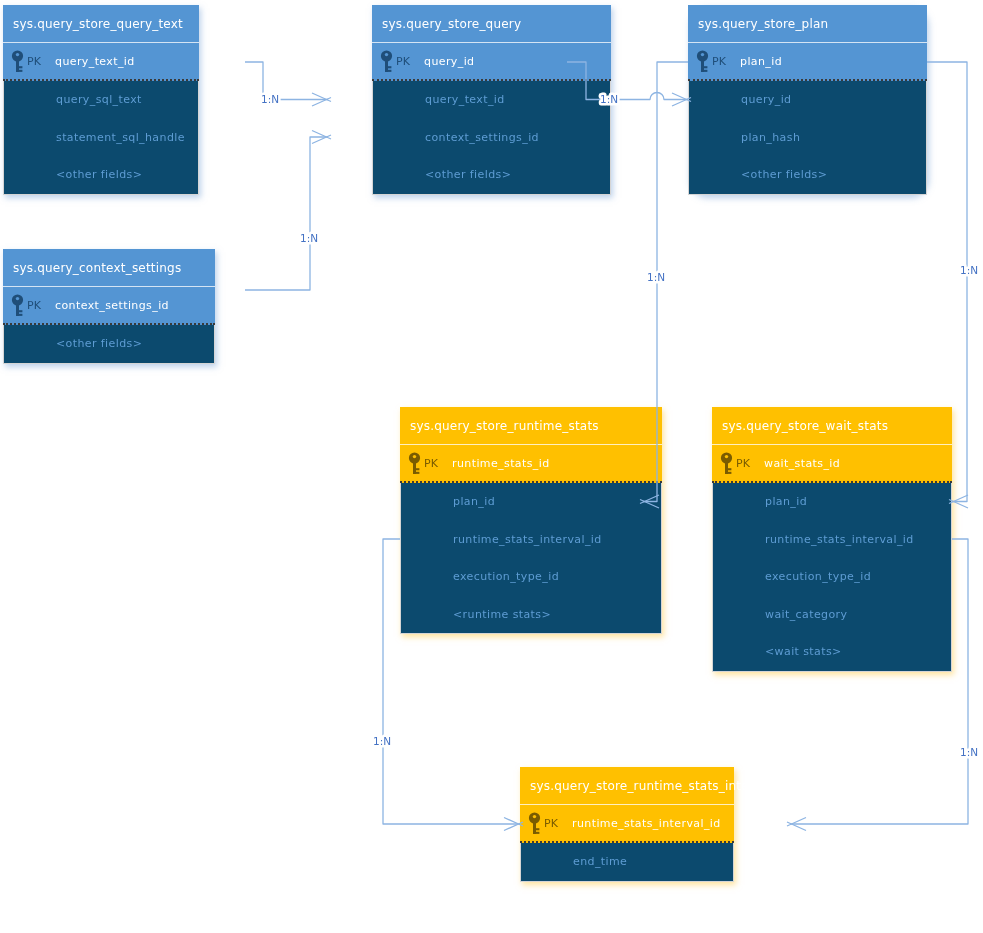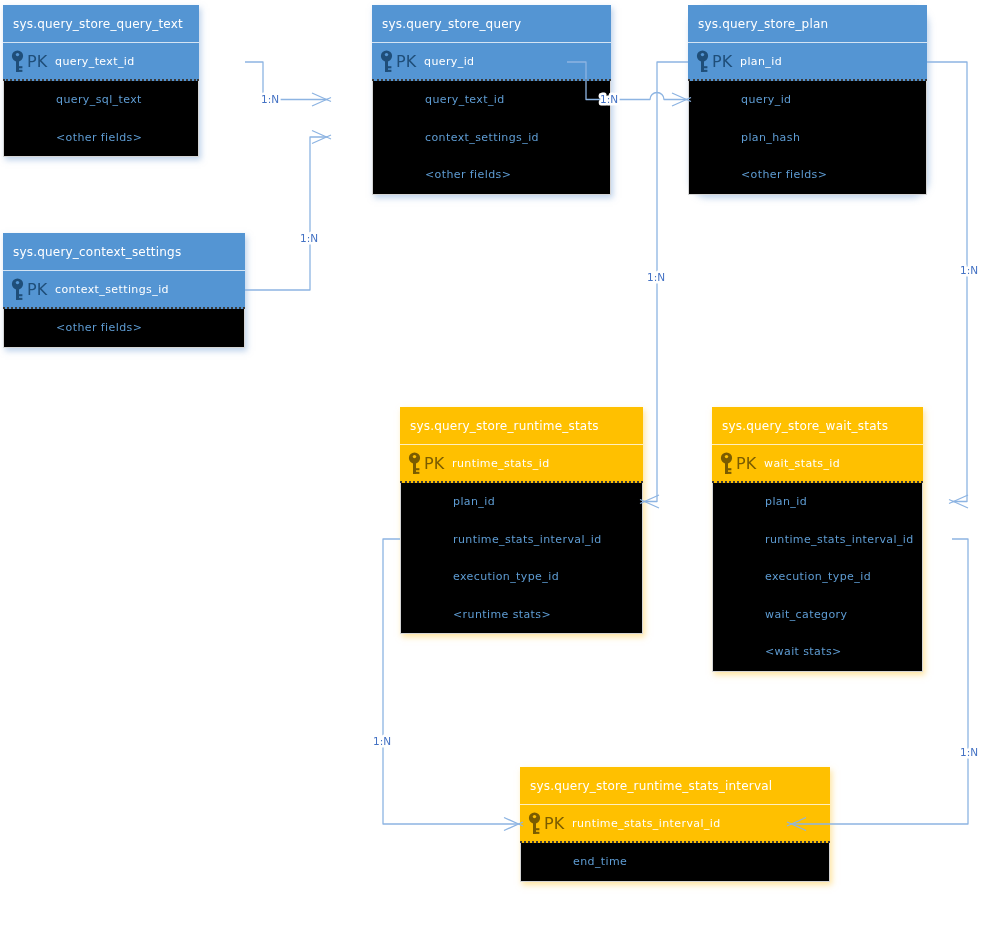--- a/index.html
+++ b/index.html
@@ -18,25 +18,25 @@
   .t-title{color:#ffffff;font-size:12px;letter-spacing:.2px;white-space:nowrap;}
 
   .t-pkrow{height:38px;position:relative;box-sizing:border-box;
     border-bottom:2px dotted #3a3a3a;}
   .blue  .t-pkrow{background:#5495D3;}
   .orange .t-pkrow{background:#FFC000;}
   .blue  {--keycolor:#1F4E79;--hole:#5495D3;}
   .orange{--keycolor:#7A5C00;--hole:#FFC000;}
   .keyicon{position:absolute;left:8px;top:7px;width:14px;height:24px;color:var(--keycolor);}
   .pklabel{position:absolute;left:24px;top:50%;transform:translateY(-50%);
-    font-size:16px;color:var(--keycolor);}
+    font-size:11px;color:var(--keycolor);}
   .pkfield{position:absolute;left:52px;top:50%;transform:translateY(-50%);
     font-size:11px;letter-spacing:.4px;color:#ffffff;white-space:nowrap;}
 
-  .t-body{background:#000000;border:1px solid #D5D5D5;border-top:none;box-sizing:border-box;}
+  .t-body{background:#0c4a6e;border:1px solid #D5D5D5;border-top:none;box-sizing:border-box;}
   .t-row{height:37.5px;display:flex;align-items:center;padding-left:52px;box-sizing:border-box;}
   .t-row span{font-size:11px;letter-spacing:.4px;color:#5E9CD3;white-space:nowrap;}
 
   svg.wires{position:absolute;left:0;top:0;z-index:2;pointer-events:none;}
   svg.wires text{font-family:"DejaVu Sans","Liberation Sans",sans-serif;font-size:10.5px;}
 </style>
 </head>
 <body>
 
 <div class="canvas" id="canvas">
@@ -53,20 +53,23 @@
             <rect x="8" y="19.8" width="3.4" height="2.1" fill="currentColor"></rect>
           </svg></span>
         <span class="pklabel">PK</span>
         <span class="pkfield">query_text_id</span>
       </div>
       <div class="t-body">
         <div class="t-row">
           <span>query_sql_text</span>
         </div>
         <div class="t-row">
+          <span>statement_sql_handle</span>
+        </div>
+        <div class="t-row">
           <span>&lt;other fields&gt;</span>
         </div>
       </div>
     </div>
     <div class="etable blue" style="left: 328px; top: 5px; width: 239px; margin-left: 44px;">
       <div class="t-header">
         <span class="t-title">sys.query_store_query</span>
       </div>
       <div class="t-pkrow">
         <span class="keyicon"><svg width="14" height="24" viewBox="0 0 14 24">
@@ -111,42 +114,42 @@
           <span>query_id</span>
         </div>
         <div class="t-row">
           <span>plan_hash</span>
         </div>
         <div class="t-row">
           <span>&lt;other fields&gt;</span>
         </div>
       </div>
     </div>
-    <div class="etable blue" style="left: 3px; top: 233px; width: 242px;">
+    <div class="etable blue" style="left: 3px; top: 249px; width: 212px;">
       <div class="t-header">
         <span class="t-title">sys.query_context_settings</span>
       </div>
       <div class="t-pkrow">
         <span class="keyicon"><svg width="14" height="24" viewBox="0 0 14 24">
             <circle cx="6.5" cy="6" r="5.6" fill="currentColor"></circle>
             <circle cx="6.5" cy="4.6" r="1.7" fill="var(--hole)"></circle>
             <rect x="5" y="10" width="3" height="12" fill="currentColor"></rect>
             <rect x="8" y="16.2" width="3.4" height="2.1" fill="currentColor"></rect>
             <rect x="8" y="19.8" width="3.4" height="2.1" fill="currentColor"></rect>
           </svg></span>
         <span class="pklabel">PK</span>
         <span class="pkfield">context_settings_id</span>
       </div>
       <div class="t-body">
         <div class="t-row">
           <span>&lt;other fields&gt;</span>
         </div>
       </div>
     </div>
-    <div class="etable orange" style="left: 400px; top: 407px; width: 243px;">
+    <div class="etable orange" style="left: 400px; top: 407px; width: 262px;">
       <div class="t-header">
         <span class="t-title">sys.query_store_runtime_stats</span>
       </div>
       <div class="t-pkrow">
         <span class="keyicon"><svg width="14" height="24" viewBox="0 0 14 24">
             <circle cx="6.5" cy="6" r="5.6" fill="currentColor"></circle>
             <circle cx="6.5" cy="4.6" r="1.7" fill="var(--hole)"></circle>
             <rect x="5" y="10" width="3" height="12" fill="currentColor"></rect>
             <rect x="8" y="16.2" width="3.4" height="2.1" fill="currentColor"></rect>
             <rect x="8" y="19.8" width="3.4" height="2.1" fill="currentColor"></rect>
@@ -162,21 +165,21 @@
           <span>runtime_stats_interval_id</span>
         </div>
         <div class="t-row">
           <span>execution_type_id</span>
         </div>
         <div class="t-row">
           <span>&lt;runtime stats&gt;</span>
         </div>
       </div>
     </div>
-    <div class="etable orange" style="left: 712px; top: 407px; width: 211px;">
+    <div class="etable orange" style="left: 712px; top: 407px; width: 240px;">
       <div class="t-header">
         <span class="t-title">sys.query_store_wait_stats</span>
       </div>
       <div class="t-pkrow">
         <span class="keyicon"><svg width="14" height="24" viewBox="0 0 14 24">
             <circle cx="6.5" cy="6" r="5.6" fill="currentColor"></circle>
             <circle cx="6.5" cy="4.6" r="1.7" fill="var(--hole)"></circle>
             <rect x="5" y="10" width="3" height="12" fill="currentColor"></rect>
             <rect x="8" y="16.2" width="3.4" height="2.1" fill="currentColor"></rect>
             <rect x="8" y="19.8" width="3.4" height="2.1" fill="currentColor"></rect>
@@ -195,21 +198,21 @@
           <span>execution_type_id</span>
         </div>
         <div class="t-row">
           <span>wait_category</span>
         </div>
         <div class="t-row">
           <span>&lt;wait stats&gt;</span>
         </div>
       </div>
     </div>
-    <div class="etable orange" style="left: 520px; top: 767px; width: 310px;">
+    <div class="etable orange" style="left: 520px; top: 767px; width: 214px;">
       <div class="t-header">
         <span class="t-title">sys.query_store_runtime_stats_interval</span>
       </div>
       <div class="t-pkrow">
         <span class="keyicon"><svg width="14" height="24" viewBox="0 0 14 24">
             <circle cx="6.5" cy="6" r="5.6" fill="currentColor"></circle>
             <circle cx="6.5" cy="4.6" r="1.7" fill="var(--hole)"></circle>
             <rect x="5" y="10" width="3" height="12" fill="currentColor"></rect>
             <rect x="8" y="16.2" width="3.4" height="2.1" fill="currentColor"></rect>
             <rect x="8" y="19.8" width="3.4" height="2.1" fill="currentColor"></rect>

